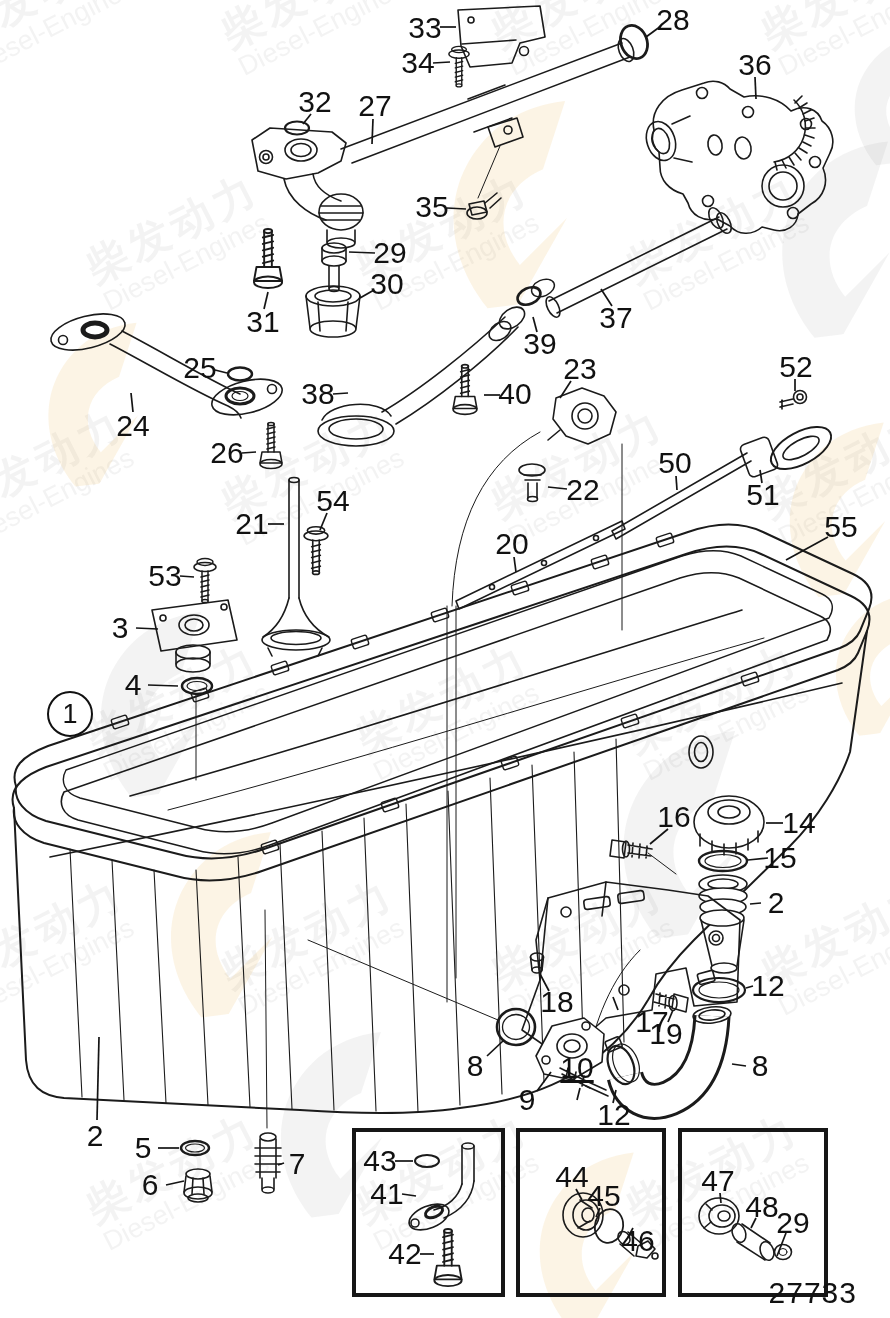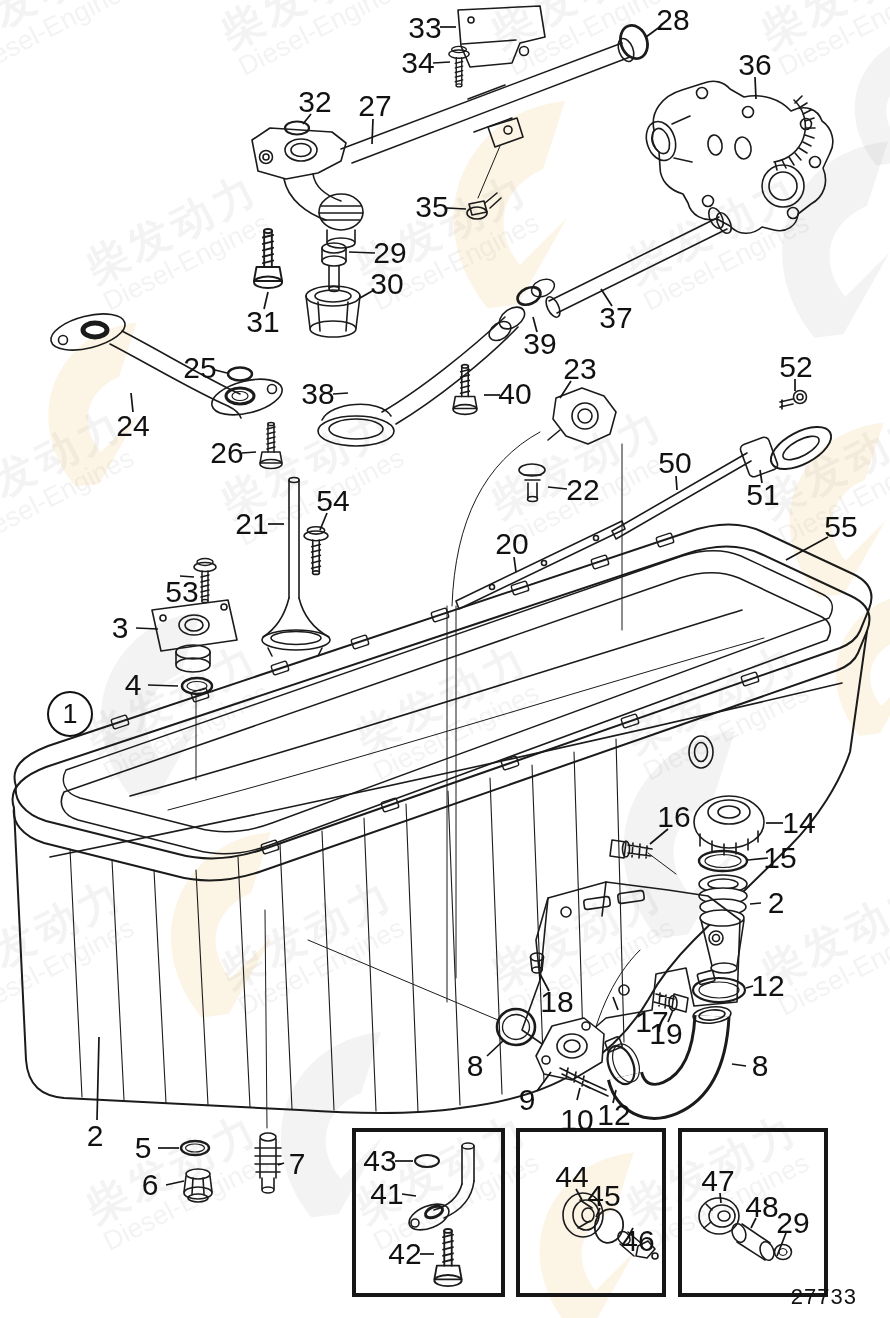--- a/index.html
+++ b/index.html
@@ -13,21 +13,21 @@
   .wm-logo{position:absolute;pointer-events:none;transform:rotate(-14deg);}
   
   svg.art{position:absolute;left:0;top:0;}
   
   svg.leaders line{stroke:#141414;stroke-width:1.7;}
   
   .callout{position:absolute;transform:translate(-50%,-50%);font-size:30px;color:#111;line-height:1;}
   .callout.circled{width:42px;height:42px;border:2.5px solid #111;border-radius:50%;
       display:flex;align-items:center;justify-content:center;font-size:27px;background:transparent;}
   .inset-box{position:absolute;border:4.5px solid #161616;box-sizing:border-box;}
-  .footer-num{position:absolute;right:33px;bottom:8px;font-size:22px;color:#111;letter-spacing:1px;}
+  .footer-num{position:absolute;right:33px;bottom:8px;font-size:30px;color:#111;letter-spacing:1px;}
 </style>
 </head>
 <body>
 
 <div class="stage">
 
   <div class="layer">
       <div class="wm-tile" style="left: -50px; top: -30px;">
         <div class="wm-cn">柴发动力</div>
         <div class="wm-en">Diesel-Engines</div>
@@ -600,21 +600,21 @@
   <div class="layer">
       <div class="callout circled" style="left: 70px; top: 714px;">1</div>
       <div class="callout" style="left: 95px; top: 1136px;">2</div>
       <div class="callout" style="left: 120px; top: 628px;">3</div>
       <div class="callout" style="left: 133px; top: 685px;">4</div>
       <div class="callout" style="left: 143px; top: 1148px;">5</div>
       <div class="callout" style="left: 150px; top: 1185px;">6</div>
       <div class="callout" style="left: 297px; top: 1164px;">7</div>
       <div class="callout" style="left: 475px; top: 1066px;">8</div>
       <div class="callout" style="left: 527px; top: 1100px;">9</div>
-      <div class="callout" style="left: 577px; top: 1120px;">10</div>
+      <div class="callout" style="left: 577px; top: 1068px; text-decoration: underline;">10</div>
       <div class="callout" style="left: 760px; top: 1066px;">8</div>
       <div class="callout" style="left: 768px; top: 986px;">12</div>
       <div class="callout" style="left: 614px; top: 1115px;">12</div>
       <div class="callout" style="left: 776px; top: 903px;">2</div>
       <div class="callout" style="left: 799px; top: 823px;">14</div>
       <div class="callout" style="left: 780px; top: 858px;">15</div>
       <div class="callout" style="left: 674px; top: 817px; text-align: right;">16</div>
       <div class="callout" style="left: 652px; top: 1022px;">17</div>
       <div class="callout" style="left: 557px; top: 1002px;">18</div>
       <div class="callout" style="left: 666px; top: 1034px; text-align: center;">19</div>
@@ -644,19 +644,19 @@
       <div class="callout" style="left: 380px; top: 1161px;">43</div>
       <div class="callout" style="left: 572px; top: 1177px;">44</div>
       <div class="callout" style="left: 604px; top: 1196px;">45</div>
       <div class="callout" style="left: 638px; top: 1217px; margin-top: 24px;">46</div>
       <div class="callout" style="left: 718px; top: 1181px;">47</div>
       <div class="callout" style="left: 762px; top: 1207px;">48</div>
       <div class="callout" style="left: 793px; top: 1223px;">29</div>
       <div class="callout" style="left: 675px; top: 463px;">50</div>
       <div class="callout" style="left: 763px; top: 495px;">51</div>
       <div class="callout" style="left: 796px; top: 367px;">52</div>
-      <div class="callout" style="left: 182px; top: 576px; margin-top: 16px;">53</div>
+      <div class="callout" style="left: 165px; top: 576px;">53</div>
       <div class="callout" style="left: 333px; top: 501px;">54</div>
       <div class="callout" style="left: 841px; top: 527px;">55</div>
     </div>
 
   <div class="footer-num">27733</div>
 </div>
 
 </body></html>

